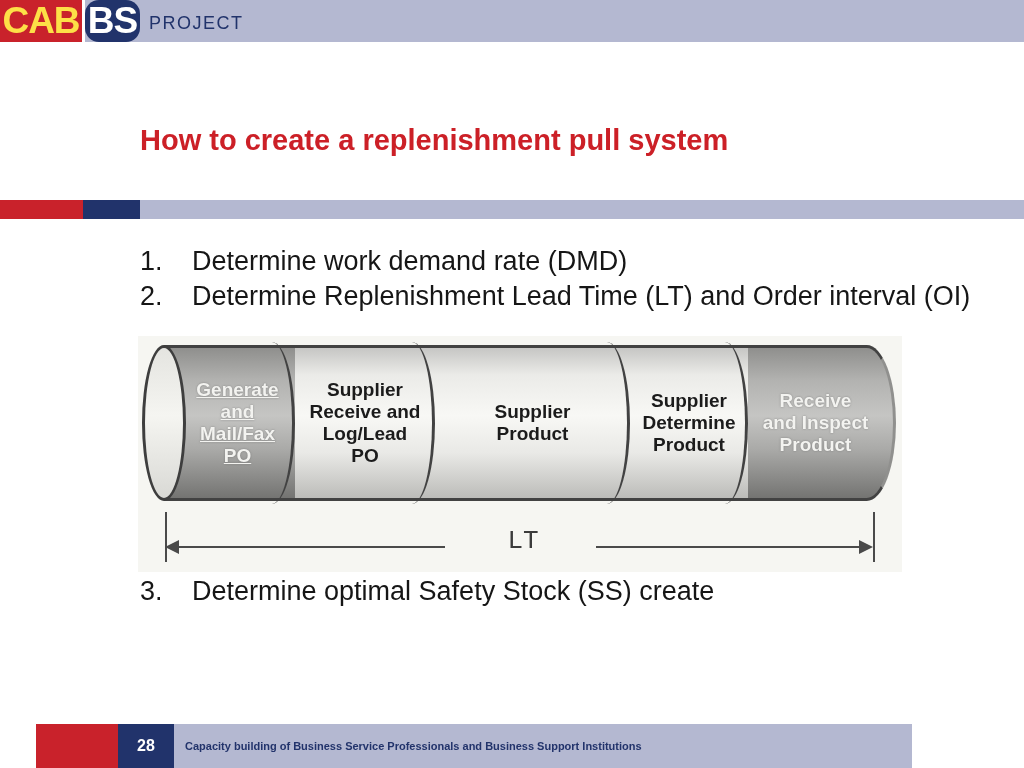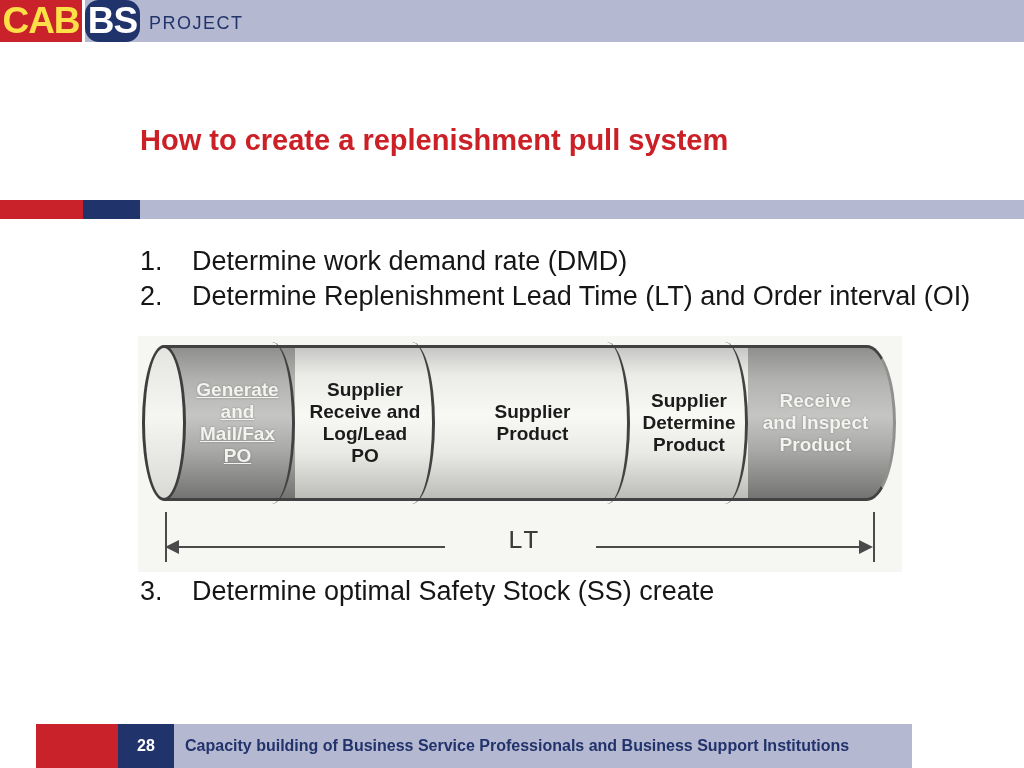--- a/index.html
+++ b/index.html
@@ -65,21 +65,21 @@
   .ahead-left { left:27px; border-right:14px solid #4a4a4a; }
   .ahead-right { left:721px; border-left:14px solid #4a4a4a; }
   .lt-label { position:absolute; left:350px; top:190px; width:70px; text-align:center;
     font-size:26px; color:#3b3b3b;font-family:Liberation Mono, monospace; }
   
   .footer { position:absolute; left:0; top:724px; width:876px; height:44px; display:flex;margin-left:36px; }
   .footer-red { width:82px; background:#c9222b; }
   .footer-num { width:56px; background:#21336b; color:#ffffff; font-weight:bold; font-size:16px;
     display:flex; align-items:center; justify-content:center; }
   .footer-rest { flex:1; background:#b4b8d1; display:flex; align-items:center;
-    padding-left:11px; color:#22336b; font-weight:bold; font-size:16px; white-space:nowrap; }
+    padding-left:11px; color:#22336b; font-weight:bold; font-size:11px; white-space:nowrap; }
 </style>
 </head>
 <body>
 
 <div class="slide">
 
   <div class="topbar">
     <div class="logo-cab">CAB</div>
     <div class="logo-gap"></div>
     <div class="logo-bs">BS</div>

